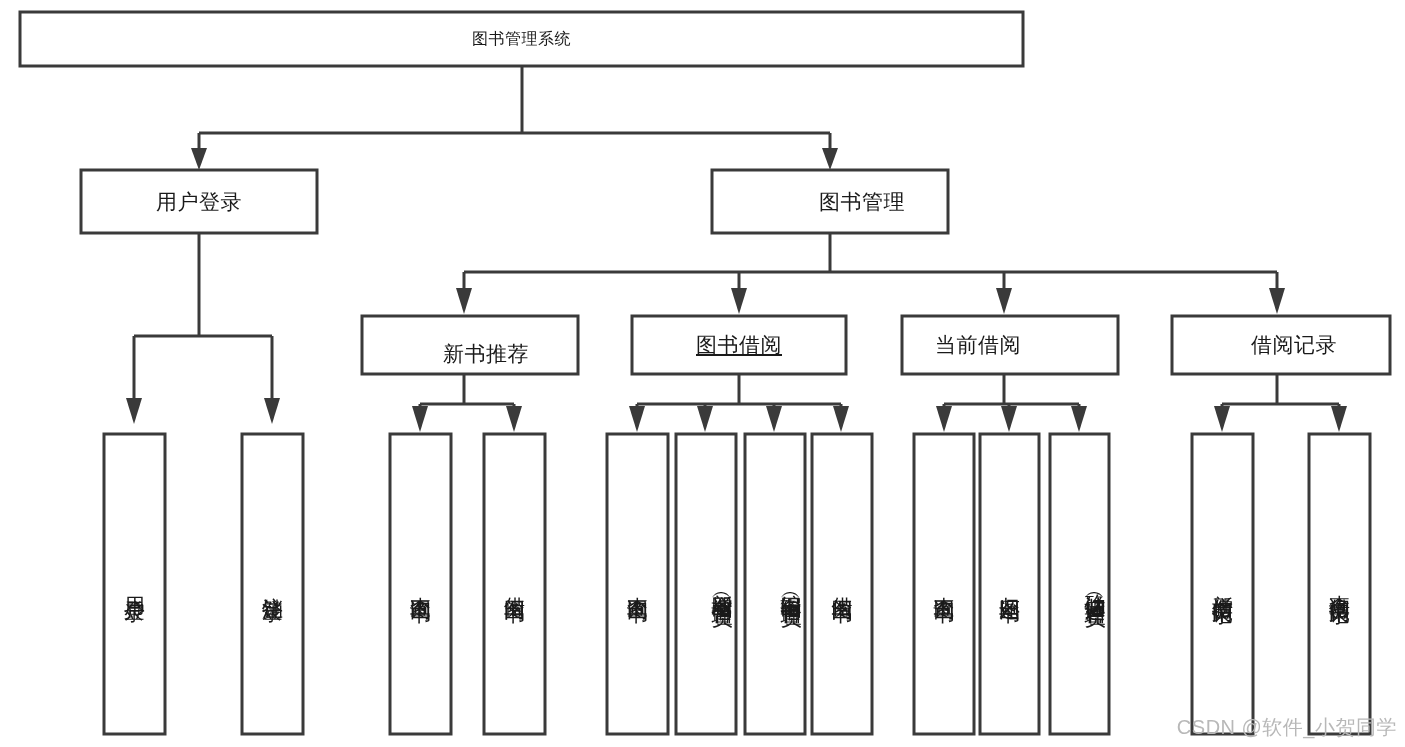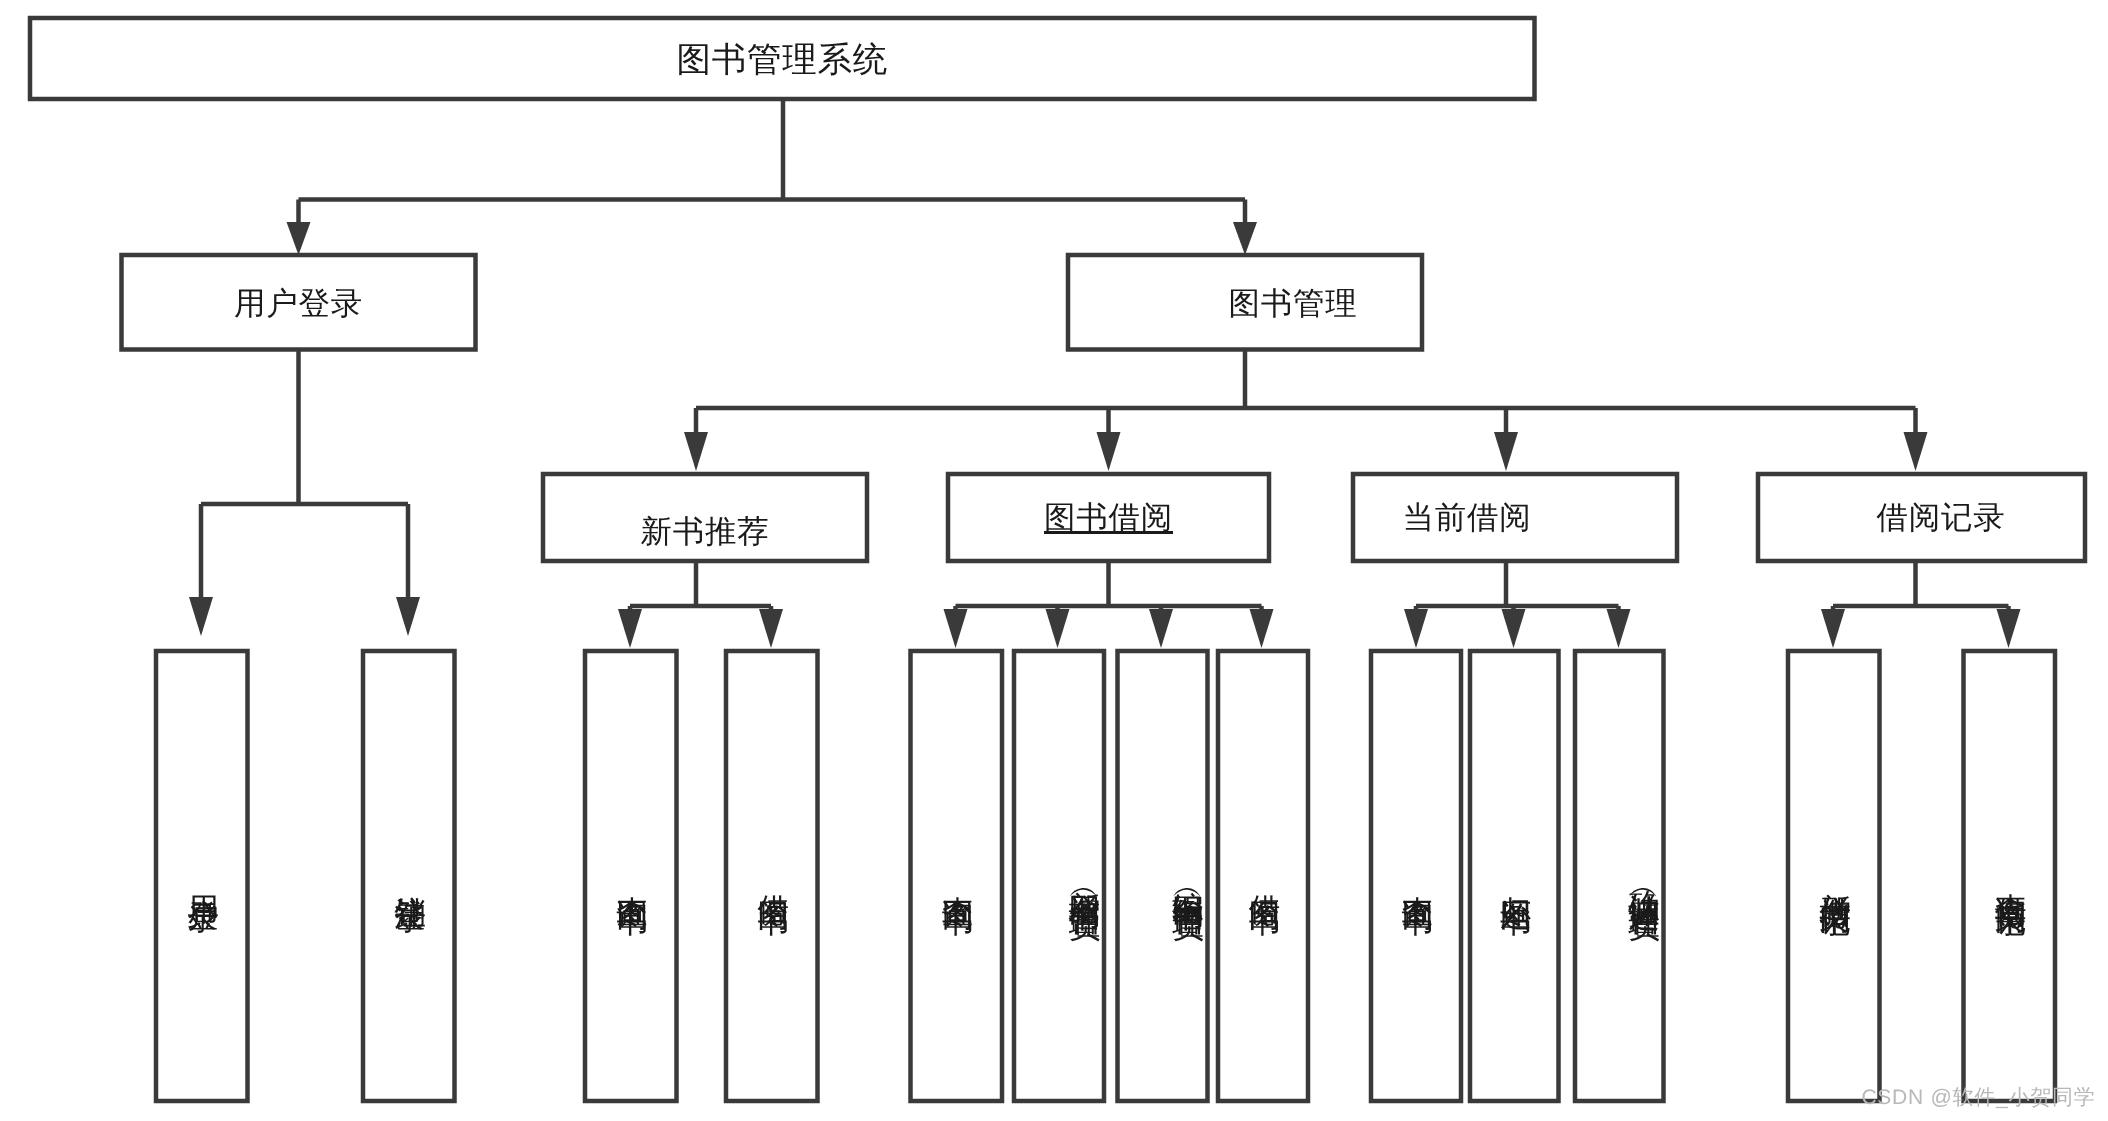--- a/index.html
+++ b/index.html
@@ -69,21 +69,21 @@
   }
   .node-label-v.align-mid {
     align-items: center;
     padding-top: 0;
   }
   .watermark {
     position: absolute;
     right: 8px;
     bottom: 6px;
     color: #b8b8b8;
-    font-size: 14px;
+    font-size: 20px;
     white-space: nowrap;
     letter-spacing: 0.5px;
   }
 </style>
 </head>
 <body>
 
 <div id="diagram-root">
 
   <svg class="diagram-canvas" viewBox="0 0 1405 747">
@@ -170,26 +170,26 @@
 
     <rect class="node-box" x="914" y="434" width="60" height="300"></rect>
     <rect class="node-box" x="980" y="434" width="59" height="300"></rect>
     <rect class="node-box" x="1050" y="434" width="59" height="300"></rect>
 
     <rect class="node-box" x="1192" y="434" width="61" height="300"></rect>
     <rect class="node-box" x="1309" y="434" width="61" height="300"></rect>
 
   </svg>
 
-  <div class="node-label-h" style="left:20px; top:12px; width:1003px; height:54px; font-size:23px;">图书管理系统</div>
+  <div class="node-label-h" style="left:20px; top:12px; width:1003px; height:54px; font-size:16px;">图书管理系统</div>
 
   <div class="node-label-h" style="left:81px; top:170px; width:236px; height:63px;">用户登录</div>
   <div class="node-label-h" style="left:712px; top:170px; width:236px; height:63px;padding-left:32px;">图书管理</div>
 
-  <div class="node-label-h" style="left:362px; top:316px; width:216px; height:76px;">新书推荐</div>
+  <div class="node-label-h" style="left:378px; top:316px; width:216px; height:76px;">新书推荐</div>
   <div class="node-label-h" style="left:632px; top:316px; width:214px; height:58px;text-decoration:underline;">图书借阅</div>
   <div class="node-label-h" style="left:870px; top:316px; width:216px; height:58px;">当前借阅</div>
   <div class="node-label-h" style="left:1172px; top:316px; width:244px; height:58px;">借阅记录</div>
 
   <div class="node-label-v align-mid" style="left:104px; top:434px; width:61px; height:300px;">用户登录</div>
   <div class="node-label-v align-mid" style="left:242px; top:434px; width:61px; height:300px;">注销登录</div>
 
   <div class="node-label-v align-mid" style="left:390px; top:434px; width:61px; height:300px;">查询图书</div>
   <div class="node-label-v align-mid" style="left:484px; top:434px; width:61px; height:300px;">借阅图书</div>
 

